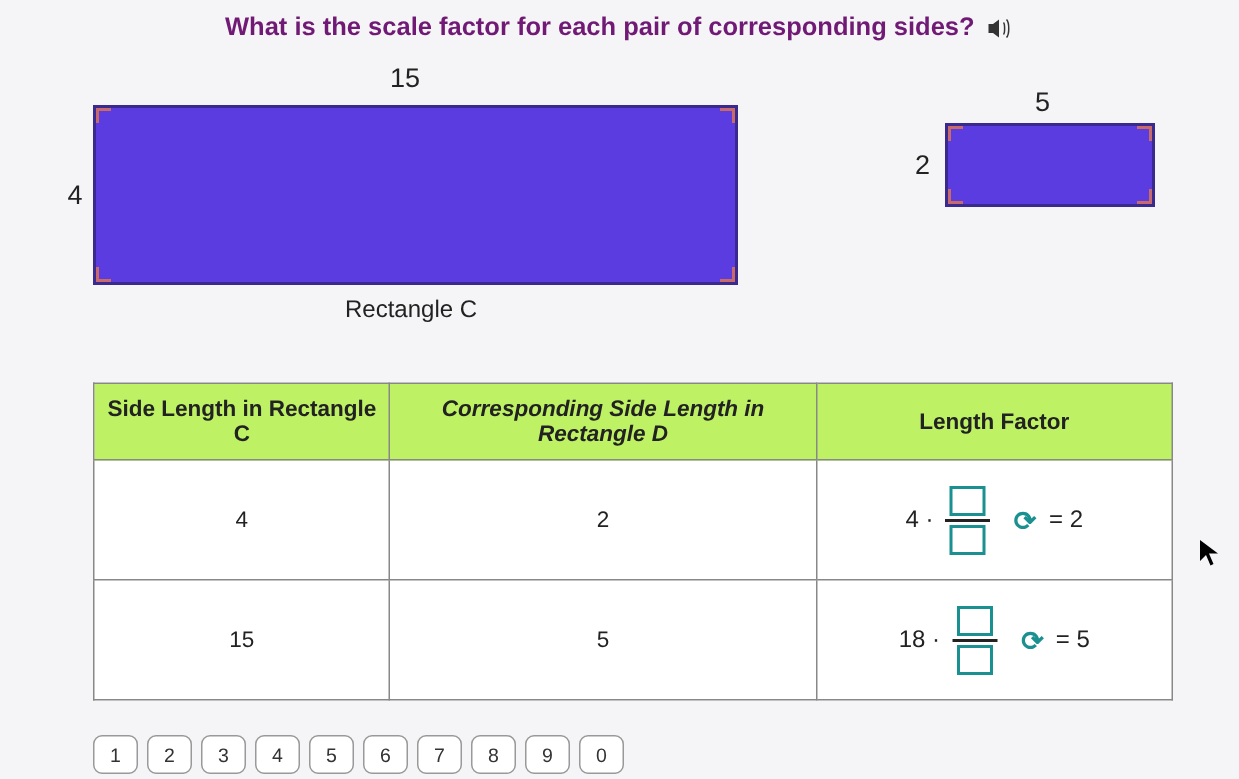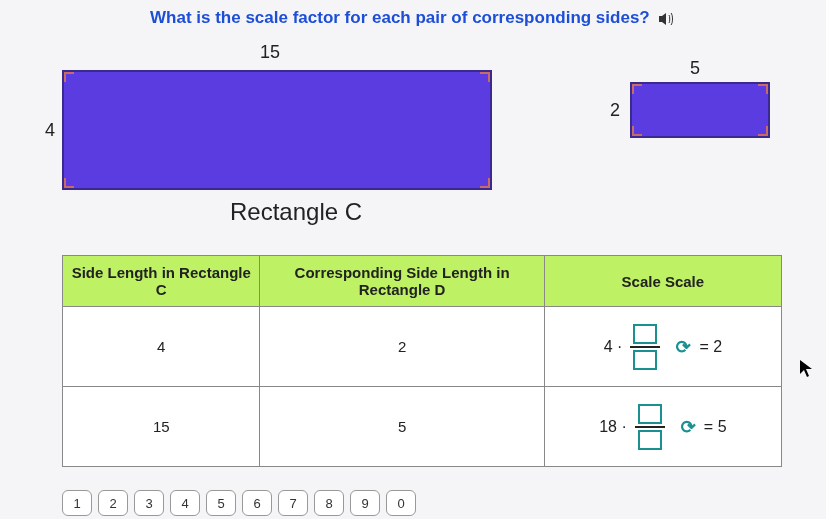--- a/index.html
+++ b/index.html
@@ -7,40 +7,40 @@
       font-family: Arial, sans-serif;
       background: #f5f5f7;
       width: 826px;
       height: 519px;
       overflow: hidden;
       position: relative;
     }
     .question {
       font-weight: bold;
       font-size: 17px;
-      color: #1d4ed8;
+      color: #701a75;
       position: absolute;
       top: 8px;
       left: 150px;
       display: flex;
       align-items: center;
       gap: 8px;
     }
     .speaker-icon { width: 16px; height: 14px; display: inline-block; }
 
     .diagram-area { position: absolute; top: 30px; left: 0; width: 826px; height: 225px; }
 
     .rect-c {
       position: absolute; left: 62px; top: 40px;
       width: 430px; height: 120px;
       background: #5a3ce0; border: 2px solid #3a2a8f;
     }
     .rect-c-label-top { position: absolute; left: 260px; top: 12px; font-size: 18px; color: #222; }
     .rect-c-label-left { position: absolute; left: 45px; top: 90px; font-size: 18px; color: #222; }
-    .rect-c-title { position: absolute; left: 230px; top: 168px; font-size: 24px; color: #222; }
+    .rect-c-title { position: absolute; left: 230px; top: 168px; font-size: 16px; color: #222; }
 
     .rect-d {
       position: absolute; left: 630px; top: 52px;
       width: 140px; height: 56px;
       background: #5a3ce0; border: 2px solid #3a2a8f;
     }
     .rect-d-label-top { position: absolute; left: 690px; top: 28px; font-size: 18px; color: #222; }
     .rect-d-label-left { position: absolute; left: 610px; top: 70px; font-size: 18px; color: #222; }
     .rect-d-title { position: absolute; left: 650px; top: 120px; font-size: 18px; color: #222; }
 
@@ -49,21 +49,21 @@
     .corner.tr { top: 0; right: 0; border-left: none; border-bottom: none; }
     .corner.bl { bottom: 0; left: 0; border-right: none; border-top: none; }
     .corner.br { bottom: 0; right: 0; border-left: none; border-top: none; }
 
     .table-wrap { position: absolute; left: 62px; top: 255px; width: 720px; }
     table { border-collapse: collapse; width: 100%; background: #fff; }
     th, td { border: 1px solid #888; padding: 8px 6px; font-size: 15px; color: #222; }
     th { font-weight: bold; background: #bef264; text-align: center; }
     td { height: 80px; text-align: center; vertical-align: middle; }
     .col-c { width: 200px; }
-    .col-d { width: 288px; }
+    .col-d { width: 288px; font-style: italic; }
     .col-sf { width: 240px; }
 
     .sf-cell { display: flex; align-items: center; justify-content: center; gap: 6px; }
     .sf-pre { font-size: 16px; }
     .frac { display: inline-flex; flex-direction: column; align-items: center; margin: 0 2px; }
     .frac .num, .frac .den {
       width: 24px; height: 20px; border: 2px solid #1a9090; background: #fff;
     }
     .frac .bar { width: 30px; height: 2px; background: #222; margin: 2px 0; }
     .undo { color: #1a9090; font-size: 18px; font-weight: bold; margin: 0 2px 0 8px; transform: scaleX(-1); display:inline-block; }
@@ -111,21 +111,21 @@
     <span class="corner br"></span>
   </div>
 </div>
 
 <div class="table-wrap">
   <table>
     <thead>
       <tr>
         <th class="col-c">Side Length in Rectangle C</th>
         <th class="col-d">Corresponding Side Length in Rectangle D</th>
-        <th class="col-sf">Scale Scale</th>
+        <th class="col-sf">Length Factor</th>
       </tr>
     </thead>
     <tbody>
       <tr>
         <td>4</td>
         <td>2</td>
         <td>
           <div class="sf-cell">
             <span class="sf-pre">4 ·</span>
             <span class="frac">

